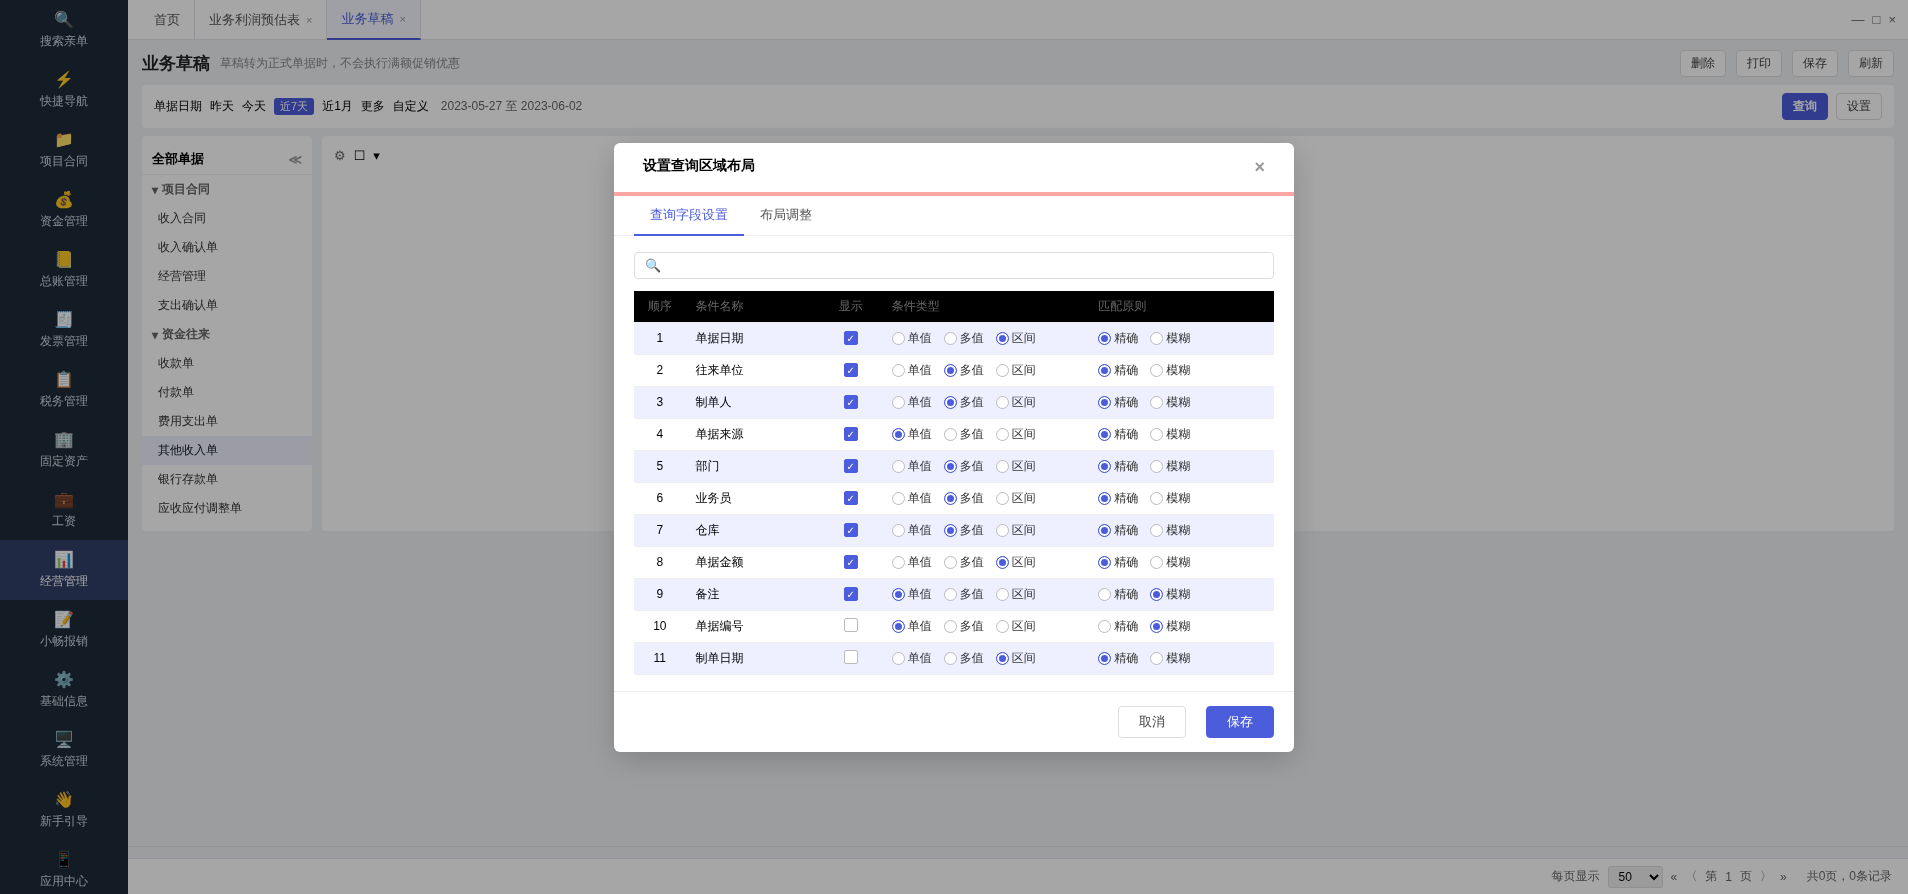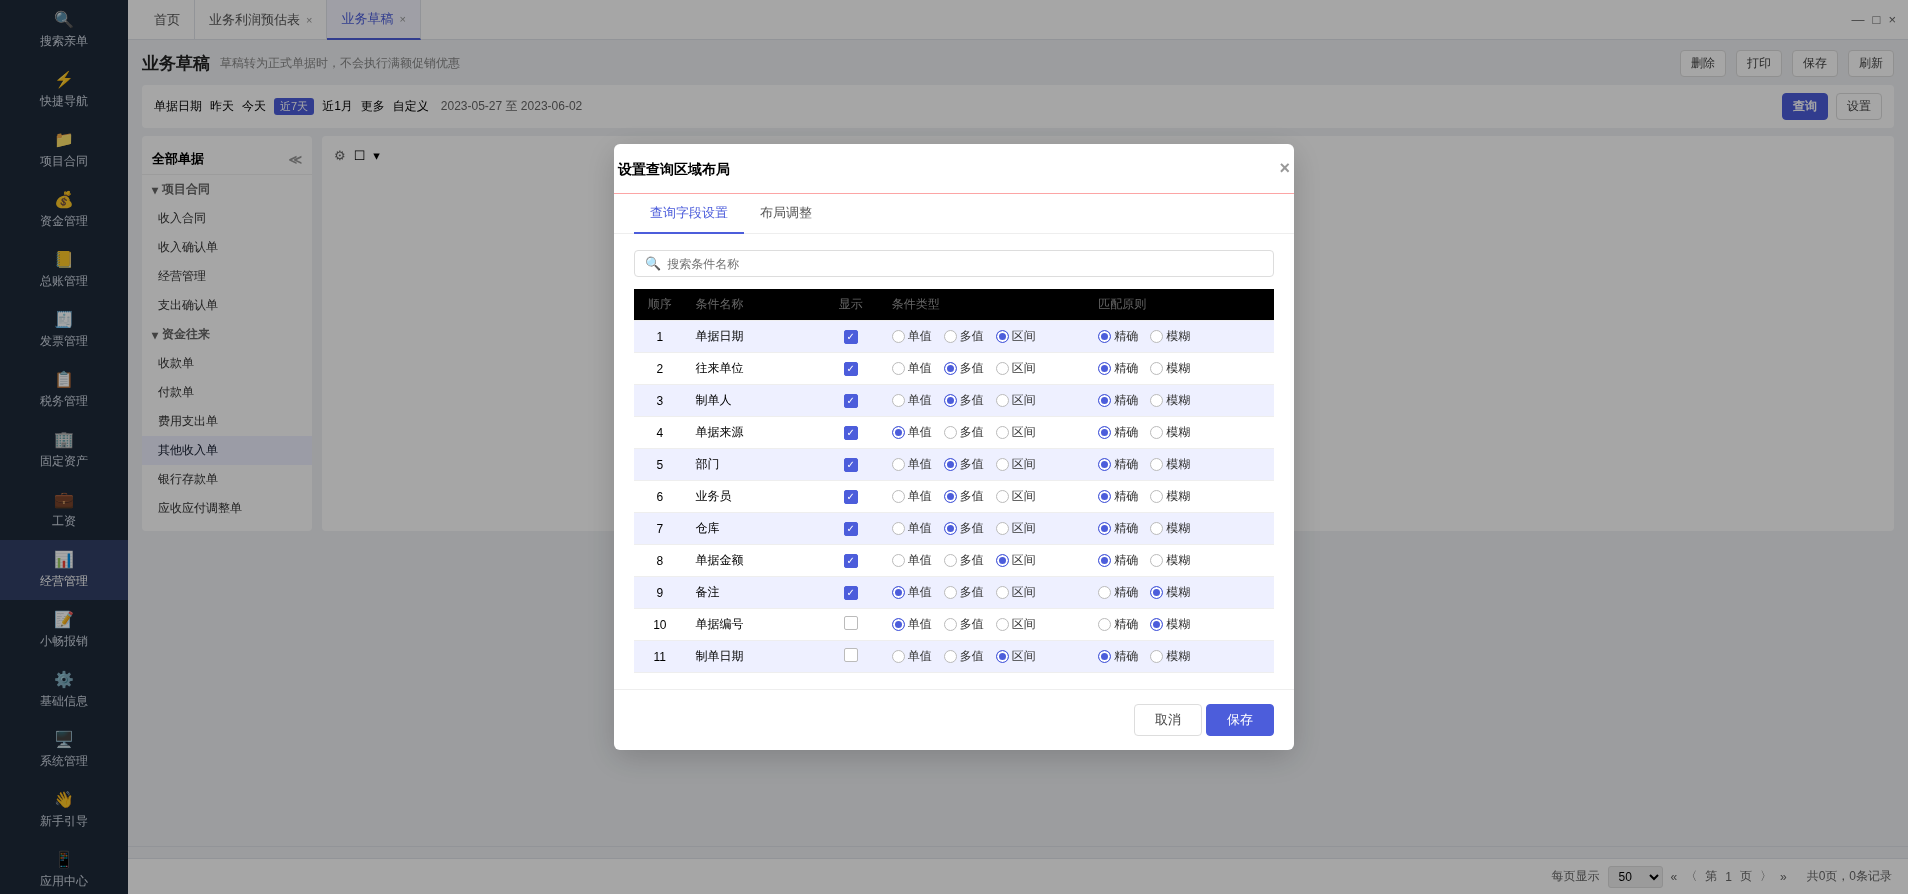--- a/index.html
+++ b/index.html
@@ -84,22 +84,22 @@
     }
 
     
     .modal {
       background: #fff; border-radius: 6px; width: 680px;
       box-shadow: 0 8px 32px rgba(0,0,0,0.18);
       display: flex; flex-direction: column;
       max-height: 650px;
     }
     .modal-header {
-      display: flex; align-items: flex-end; justify-content: space-between;
-      padding: 14px 4px; border-bottom: 1px solid #fca5a5; font-size: 14px; font-weight: bold;
+      display: flex; align-items: flex-start; justify-content: space-between;
+      padding: 14px 29px; border-bottom: 4px solid #fca5a5; font-size: 14px; font-weight: bold;
     }
     .modal-close { cursor: pointer; font-size: 18px; color: #999; }
     .modal-tabs {
       display: flex; border-bottom: 1px solid #eee; padding: 0 20px;
     }
     .modal-tab {
       padding: 10px 16px; cursor: pointer; font-size: 13px; color: #555;
       border-bottom: 2px solid transparent; margin-bottom: -1px;
     }
     .modal-tab.active { color: #4c5ddb; border-bottom-color: #4c5ddb; }
@@ -142,21 +142,21 @@
     .radio-circle {
       width: 13px; height: 13px; border-radius: 50%; border: 1.5px solid #bbb;
       background: #fff; display: inline-block; flex-shrink: 0;
     }
     .radio-circle.checked { border-color: #4c5ddb; background: #4c5ddb; box-shadow: inset 0 0 0 2px #fff; }
     .radio-label { font-size: 12px; color: #333; }
 
     
     .modal-footer {
       padding: 14px 20px; border-top: 1px solid #eee;
-      display: flex; justify-content: flex-end; gap: 4px;
+      display: flex; justify-content: flex-end; gap: 20px;
     }
     .btn-cancel {
       padding: 6px 20px; border: 1px solid #ddd; border-radius: 4px;
       background: #fff; cursor: pointer; font-size: 13px; color: #444;
     }
     .btn-save {
       padding: 6px 20px; border: 1px solid #4c5ddb; border-radius: 4px;
       background: #4c5ddb; color: #fff; cursor: pointer; font-size: 13px;
     }
 
@@ -351,21 +351,20 @@
       <div class="modal-tab active">
         <span>查询字段设置</span>
       </div>
       <div class="modal-tab">
         <span>布局调整</span>
       </div>
     </div>
     <div class="modal-body">
       <div class="search-bar">
         <span style="color:#aaa;">🔍</span>
-        <input type="text" placeholder="搜索条件名称" style="">
       </div>
       <div class="table-container">
         <table>
           <thead>
             <tr>
               <th class="col-order">顺序</th>
               <th class="col-name">条件名称</th>
               <th class="col-show">显示</th>
               <th class="col-type">条件类型</th>
               <th class="col-match">匹配原则</th>

